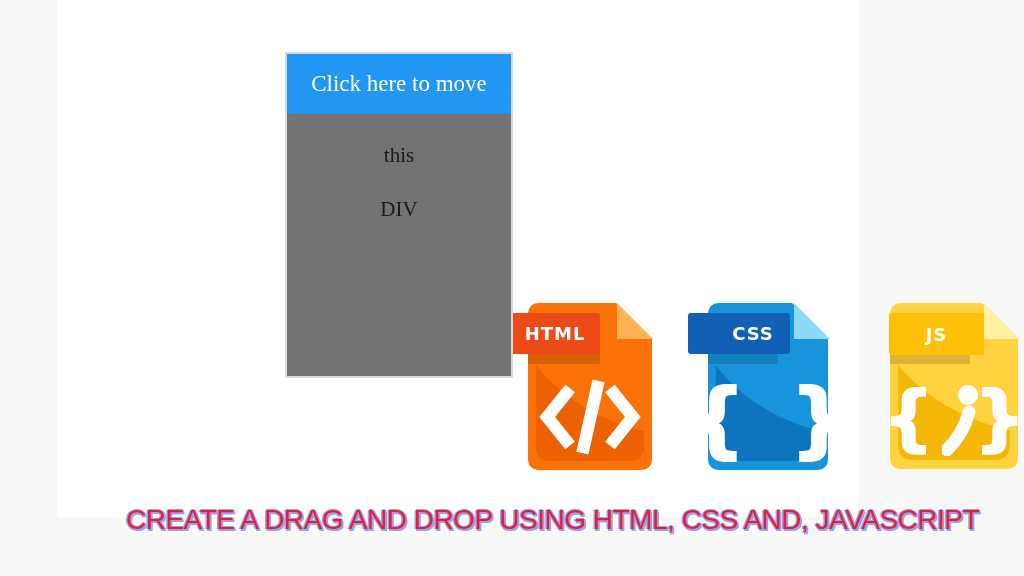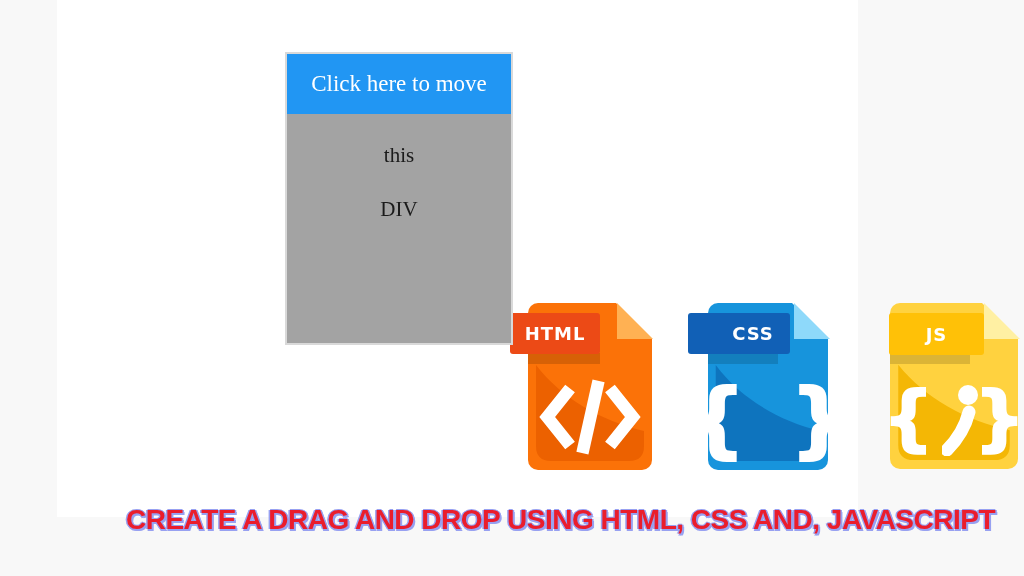--- a/index.html
+++ b/index.html
@@ -9,22 +9,22 @@
     font-family:"Liberation Sans",sans-serif;
   }
   
   .canvas{
     position:absolute;left:57px;top:0;width:801px;height:517px;
     background:#ffffff;
   }
 
   
   .drag-box{
-    position:absolute;left:285px;top:52px;width:228px;height:293px;
-    background:#a3a3a3;border:2px solid #d9d9d9;box-sizing:border-box;
+    position:absolute;left:285px;top:52px;width:228px;height:326px;
+    background:#737373;border:2px solid #d9d9d9;box-sizing:border-box;
     z-index:3;
   }
   .drag-box .header{
     height:60px;background:#2196F3;color:#ffffff;
     display:flex;align-items:center;justify-content:center;
     font-family:"Liberation Serif",serif;font-size:23px;
     cursor:move;
   }
   .drag-box .body{padding-top:14px;}
   .drag-box .body p{
@@ -84,21 +84,21 @@
     color:#ffffff;font-family:"DejaVu Sans",sans-serif;font-weight:bold;
     -webkit-text-stroke:2px #ffffff;
   }
   .icon-css .braces{top:72px;font-size:82px;line-height:88px;gap:44px;}
   .icon-js  .braces{top:74px;font-size:72px;line-height:80px;gap:40px;}
   .js-i{position:absolute;left:52px;top:79px;width:44px;height:74px;}
 
   
   .caption{
     position:absolute;left:126px;top:504px;white-space:nowrap;
-    font-family:"Liberation Sans",sans-serif;font-weight:bold;
+    font-family:"Liberation Sans",sans-serif;font-weight:normal;
     font-size:28px;letter-spacing:-0.5px;color:#EA1D2C;z-index:5;
     text-shadow:1.5px 0 0 #98a1f1, -1.5px 0 0 #98a1f1,
                 0 1.5px 0 #98a1f1, 0 -1.5px 0 #98a1f1, 2px 2px 0 #98a1f1;
   }
 </style>
 </head>
 <body>
 
 <div class="canvas"></div>
 

